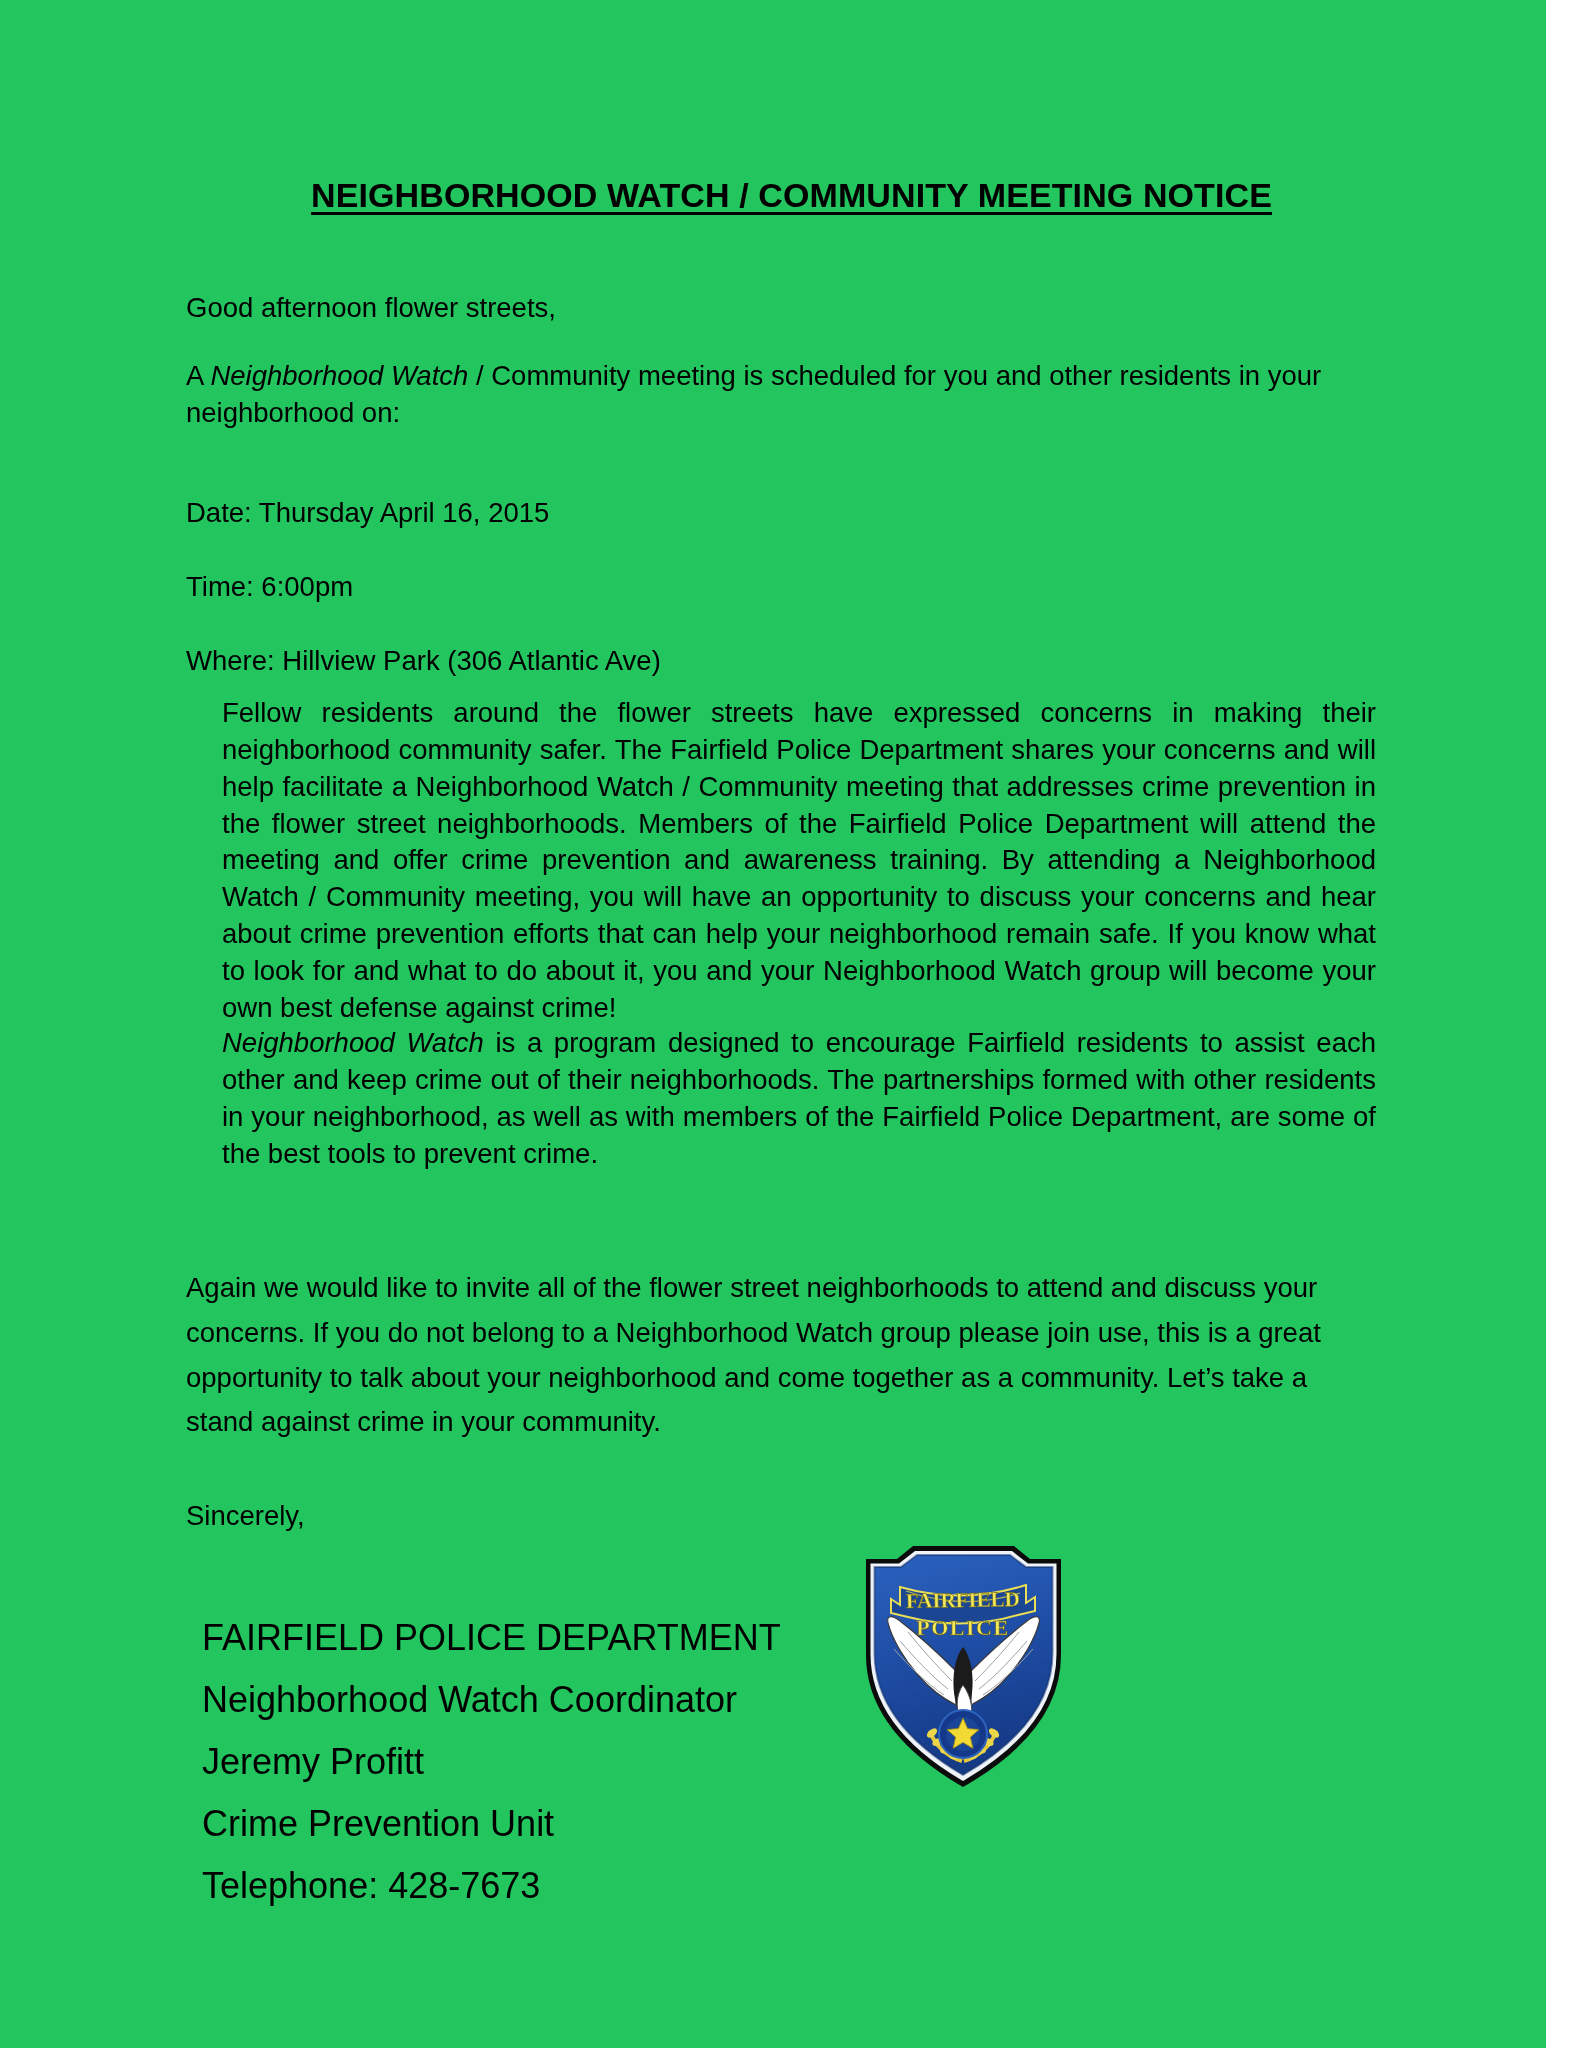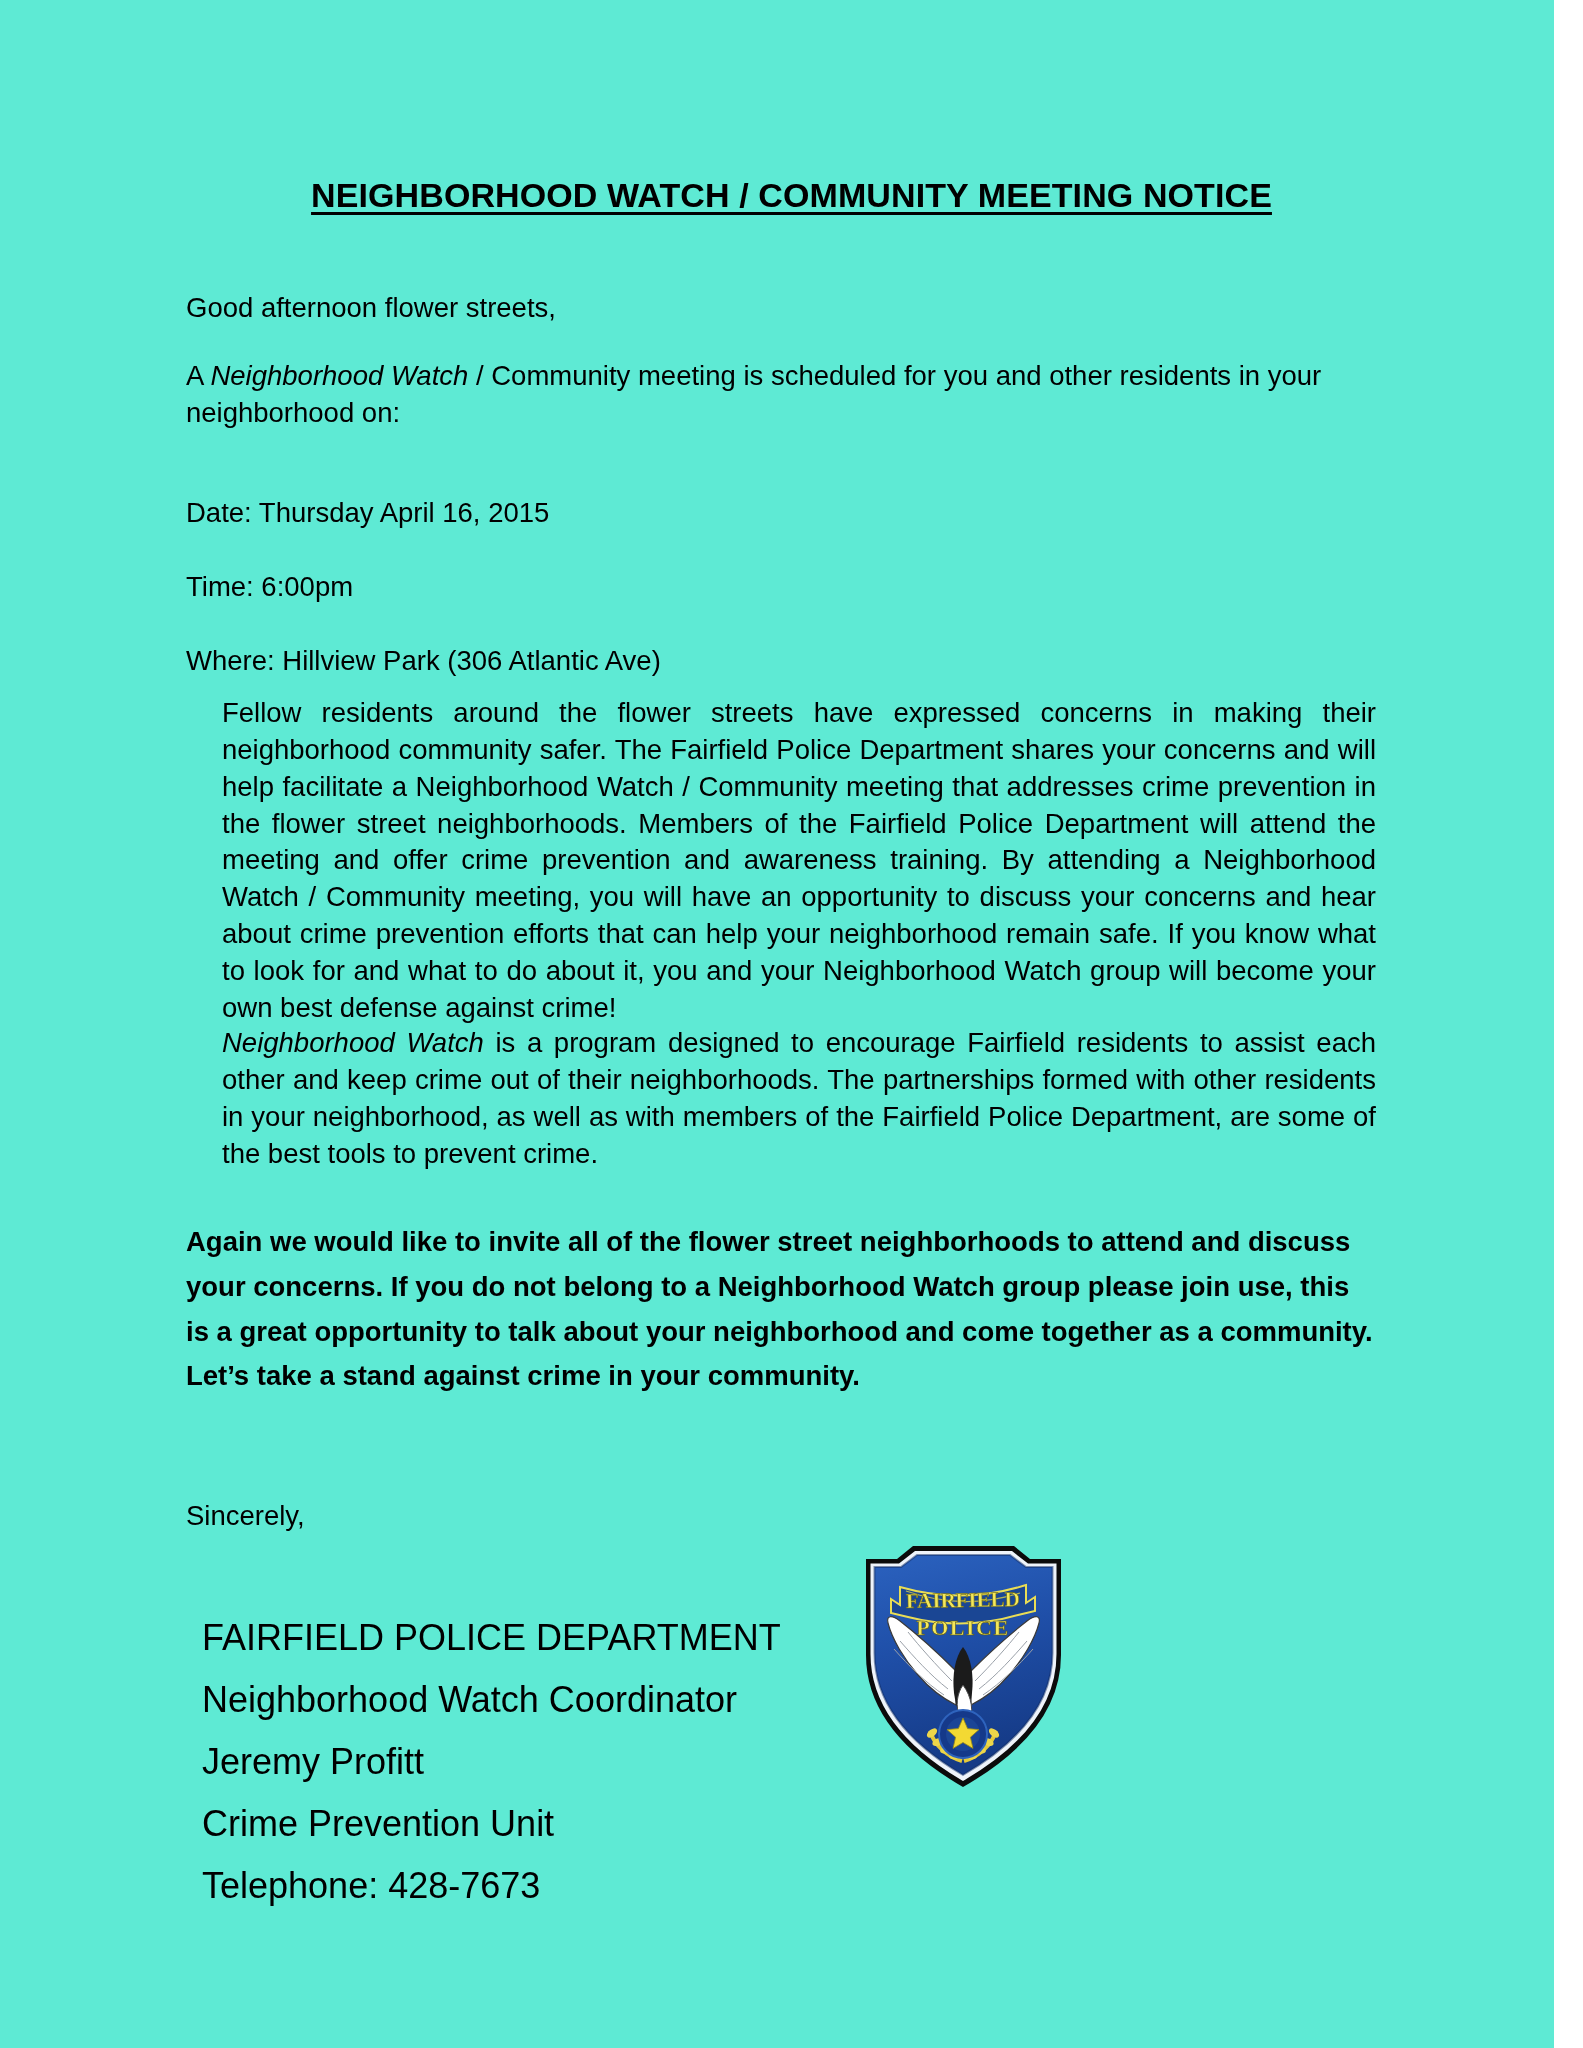--- a/index.html
+++ b/index.html
@@ -13,22 +13,21 @@
     font-family: "Liberation Sans", sans-serif;
     color: #000000;
     position: relative;
     overflow: hidden;
   }
   .page {
     position: absolute;
     top: 0; left: 0;
     width: 1546px;
     height: 2048px;
-    background: #5eead4;
-    padding-left: 8px;
+    background: #22c55e;
   }
   .doc-title {
     position: absolute;
     top: 176px;
     left: 0;
     width: 1583px;
     text-align: center;
     font-size: 34px;
     font-weight: bold;
     letter-spacing: 0.1px;
@@ -57,21 +56,21 @@
   .intro { position: absolute; top: 358px; }
   .detail-block { position: absolute; top: 495px; }
   .detail-line {
     font-size: 27.5px;
     font-weight: normal;
     line-height: 1.34;
     margin: 0 0 37px 0;
   }
   .para-main { position: absolute; top: 695px; }
   .para-nw { position: absolute; top: 1025px; }
-  .para-again { position: absolute; top: 1220px; font-weight: bold; }
+  .para-again { position: absolute; top: 1266px; }
   p.loose { line-height: 1.63; }
   .sincerely { position: absolute; top: 1498px; }
   .signature { position: absolute; top: 1599px; }
   .sig-line {
     font-size: 36px;
     line-height: 1.28;
     margin: 16px;
     white-space: nowrap;
   }
   .badge-wrap {

